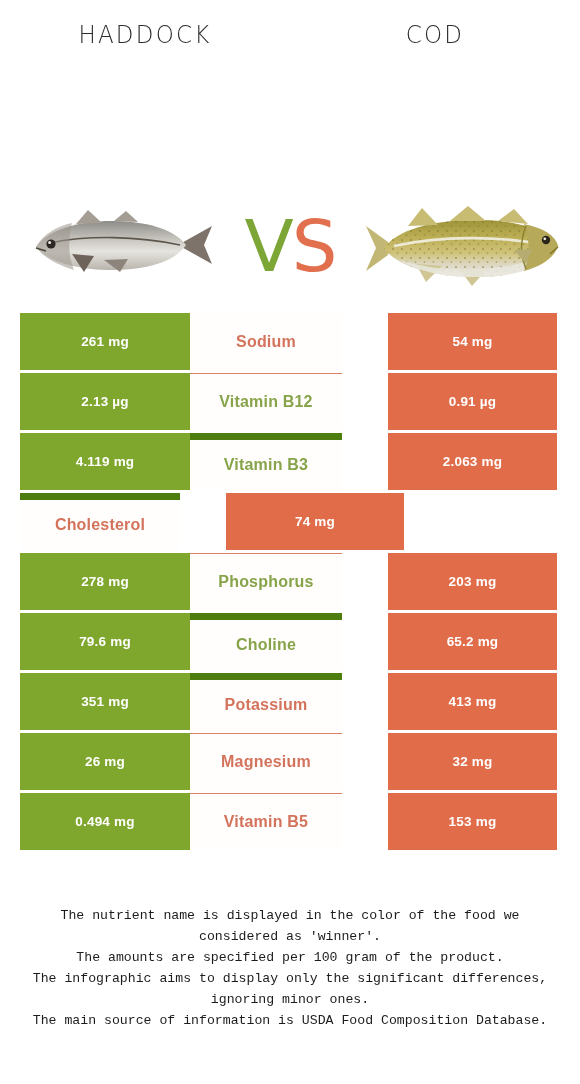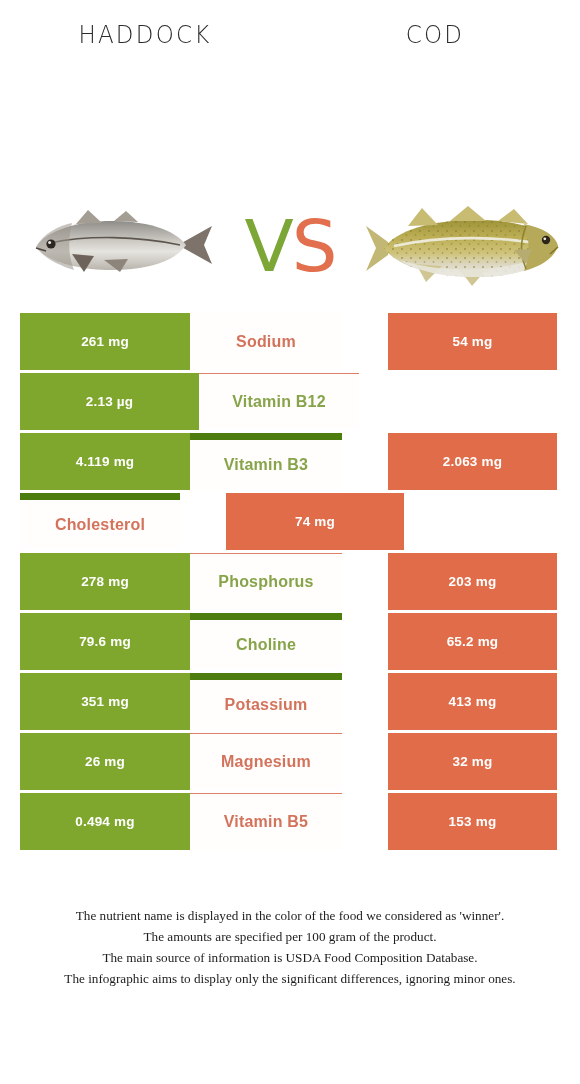--- a/index.html
+++ b/index.html
@@ -107,21 +107,21 @@
   .label-green  { color: #87A44A; text-align: right; }
   .label-orange { color: #D4735C; }
 
   
   .footer {
     position: absolute;
     top: 905px;
     left: 0;
     width: 580px;
     text-align: center;
-    font-family: Liberation Serif, serif;
+    font-family: Liberation Mono, monospace;
     font-size: 13.2px;
     line-height: 21px;
     color: #1c1c1c;
     padding: 0 24px;
     box-sizing: border-box;
   }
   .footer p { margin: 0; }
 </style>
 </head>
 <body>
@@ -223,20 +223,21 @@
         <span class="label-orange">Sodium</span>
       </div>
     <div class="cell cell-right">54 mg</div>
   </div>
 
   <div class="row">
     <div class="cell cell-left">2.13 µg</div>
     <div class="cell cell-mid sep-orange">
         <span class="label-green">Vitamin B12</span>
       </div>
+    <div class="cell cell-right">0.91 µg</div>
   </div>
 
   <div class="row">
     <div class="cell cell-left">4.119 mg</div>
     <div class="cell cell-mid sep-green">
         <span class="label-green">Vitamin B3</span>
       </div>
     <div class="cell cell-right">2.063 mg</div>
   </div>
 
@@ -285,15 +286,15 @@
         <span class="label-orange">Vitamin B5</span>
       </div>
     <div class="cell cell-right">153 mg</div>
   </div>
 
 </div>
 
 <div class="footer">
   <p>The nutrient name is displayed in the color of the food we considered as 'winner'.</p>
   <p>The amounts are specified per 100 gram of the product.</p>
+  <p>The infographic aims to display only the significant differences, ignoring minor ones.</p>
   <p>The main source of information is USDA Food Composition Database.</p>
-  <p>The infographic aims to display only the significant differences, ignoring minor ones.</p>
 </div>
 
 </body></html>

